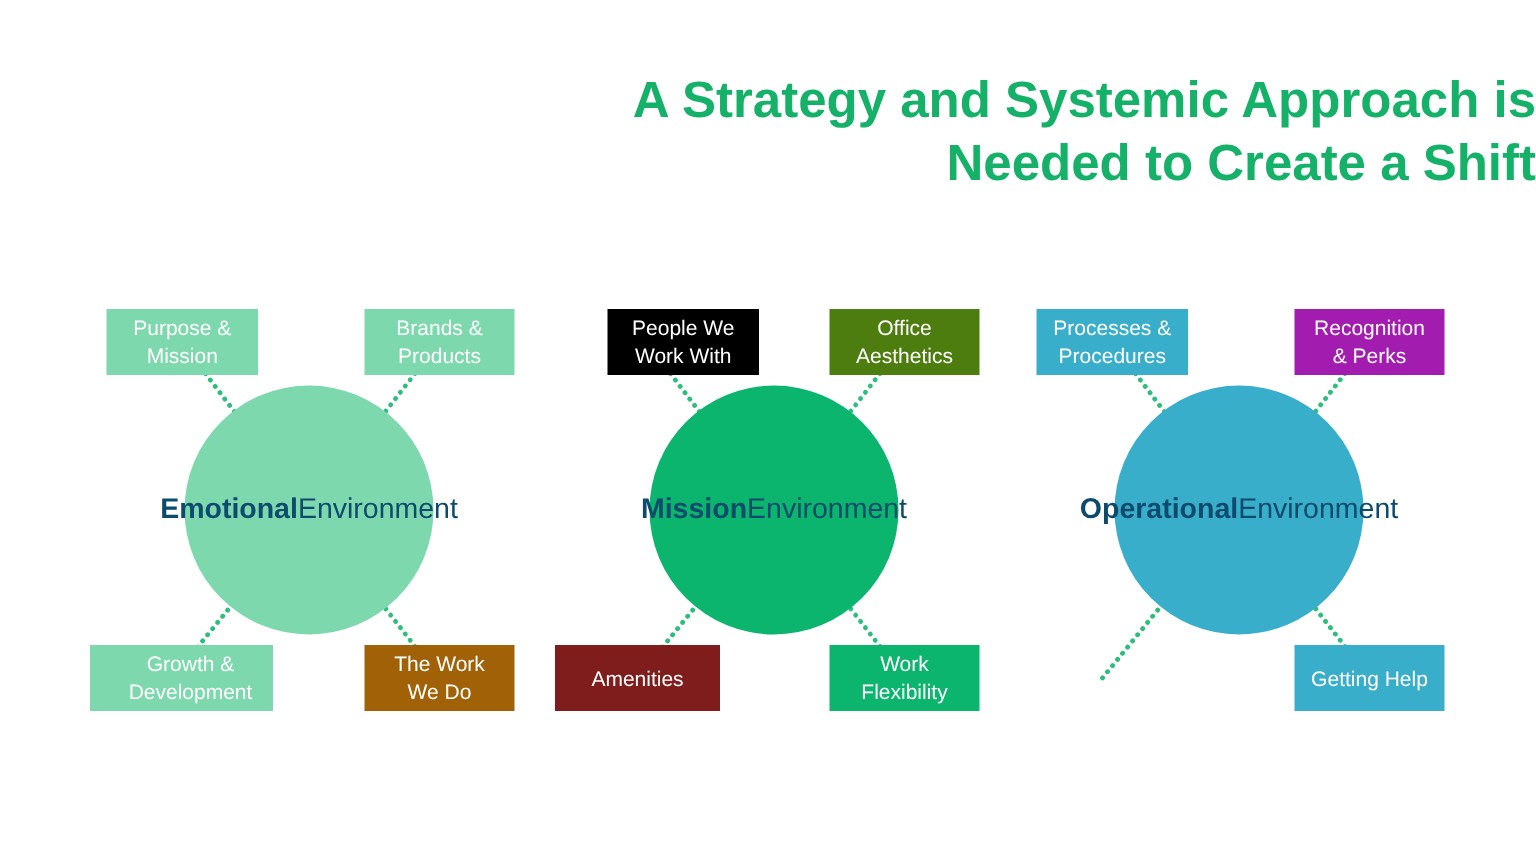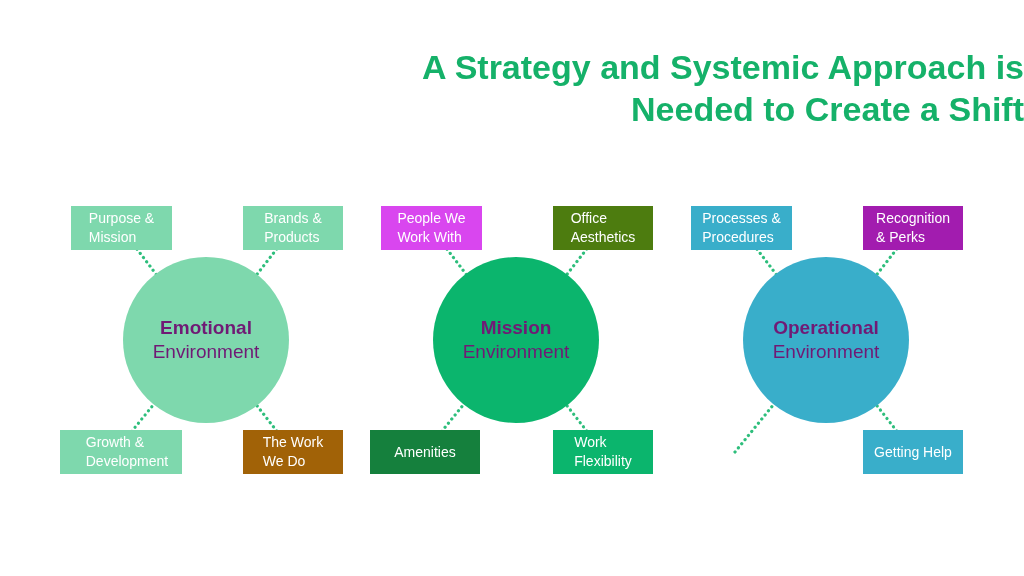--- a/index.html
+++ b/index.html
@@ -41,37 +41,37 @@
   }
   .box {
     position: absolute;
     height: 44px;
     display: flex;
     align-items: center;
     justify-content: center;
     color: #ffffff;
     font-size: 14px;
     line-height: 19px;
-    text-align: left;
+    text-align: center;
     white-space: pre-line;
   }
   .tl { left: 20px;  top: 6px;   width: 101px; }
   .tr { left: 192px; top: 6px;   width: 100px; }
   .bl { left: 9px;   top: 230px; width: 110px; }
   .br { left: 192px; top: 230px; width: 100px; }
   .circle {
     position: absolute;
     left: 72px; top: 57px;
     width: 166px; height: 166px;
     border-radius: 50%;
     display: flex;
-    flex-direction: column;
+    flex-direction: row;
     align-items: center;
     justify-content: center;
-    color: #701a75;
+    color: #0c4a6e;
     text-align: center;
   }
   .circle .c1 { font-weight: bold; font-size: 19px; line-height: 24px; }
   .circle .c2 { font-weight: normal; font-size: 19px; line-height: 24px; }
 </style>
 </head>
 <body>
 
 <div class="slide">
 
@@ -109,29 +109,29 @@
     </div>
   </div>
 
   <div class="group g1">
     <svg class="links" viewBox="0 0 310 276">
       <line x1="70" y1="28" x2="155" y2="140" stroke-width="3.2" stroke-linecap="round" stroke-dasharray="0.1 5.2" stroke="#2ebe7c"></line>
       <line x1="242" y1="28" x2="155" y2="140" stroke-width="3.2" stroke-linecap="round" stroke-dasharray="0.1 5.2" stroke="#2ebe7c"></line>
       <line x1="64" y1="252" x2="155" y2="140" stroke-width="3.2" stroke-linecap="round" stroke-dasharray="0.1 5.2" stroke="#2ebe7c"></line>
       <line x1="242" y1="252" x2="155" y2="140" stroke-width="3.2" stroke-linecap="round" stroke-dasharray="0.1 5.2" stroke="#2ebe7c"></line>
     </svg>
-    <div class="box tl" style="background-color: #d946ef;">
+    <div class="box tl" style="background-color: #000000; margin-left: 24px;">
       <span>People We
 Work With</span>
     </div>
     <div class="box tr" style="background-color: #4d7c0f;">
       <span>Office
 Aesthetics</span>
     </div>
-    <div class="box bl" style="background-color: #15803d;">
+    <div class="box bl" style="background-color: #7f1d1d;">
       <span>Amenities</span>
     </div>
     <div class="box br" style="background-color: rgb(11, 181, 109);">
       <span>Work
 Flexibility</span>
     </div>
     <div class="circle" style="background-color: rgb(11, 181, 109);">
       <div class="c1">Mission</div>
       <div class="c2">Environment</div>
     </div>

